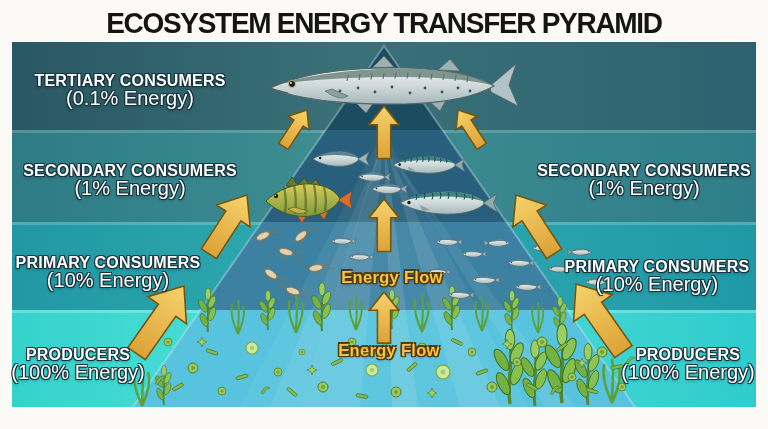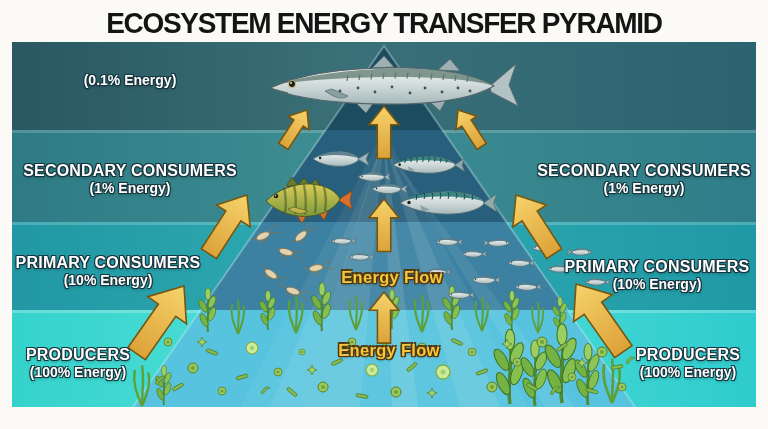--- a/index.html
+++ b/index.html
@@ -17,21 +17,21 @@
   .stage{position:absolute;left:0;top:0;width:768px;height:429px;}
   .lvl{
     position:absolute;text-align:center;transform:translateX(-50%);
     color:#ffffff;white-space:nowrap;pointer-events:none;
   }
   .lvl-name{
     font-size:16px;font-weight:700;line-height:18px;letter-spacing:.2px;
     text-shadow:-1px -1px 0 #17333c,1px -1px 0 #17333c,-1px 1px 0 #17333c,1px 1px 0 #17333c,0 2px 3px rgba(0,0,0,.35);
   }
   .lvl-energy{
-    font-size:14px;font-weight:700;line-height:17px;
+    font-size:20px;font-weight:400;line-height:17px;
     text-shadow:-1px -1px 0 #17333c,1px -1px 0 #17333c,-1px 1px 0 #17333c,1px 1px 0 #17333c,0 2px 3px rgba(0,0,0,.35);
   }
   .eflow{
     position:absolute;transform:translate(-50%,-50%);
     font-size:16.5px;font-weight:700;letter-spacing:.3px;white-space:nowrap;
     color:#f6c63e;
     text-shadow:-1.5px -1.5px 0 #53380b,1.5px -1.5px 0 #53380b,-1.5px 1.5px 0 #53380b,1.5px 1.5px 0 #53380b,0 2px 2px rgba(0,0,0,.35);
     pointer-events:none;
     padding-left:16px;
   }
@@ -314,20 +314,21 @@
       <use href="#arr" transform="translate(384,292) scale(.73)"></use>
       <use href="#arr" transform="translate(184,286) rotate(35) scale(1.18)"></use>
       <use href="#arr" transform="translate(576,284) rotate(-35) scale(1.18)"></use>
     </g>
   </g>
 </svg>
 
 <div class="title">ECOSYSTEM ENERGY TRANSFER PYRAMID</div>
 
 <div class="lvl" style="left:130px;top:72px">
+  <div class="lvl-name">TERTIARY CONSUMERS</div>
   <div class="lvl-energy">(0.1% Energy)</div>
 </div>
 
 <div class="lvl" style="left:130px;top:162px">
   <div class="lvl-name">SECONDARY CONSUMERS</div>
   <div class="lvl-energy">(1% Energy)</div>
 </div>
 
 <div class="lvl" style="left:644px;top:162px">
   <div class="lvl-name">SECONDARY CONSUMERS</div>

